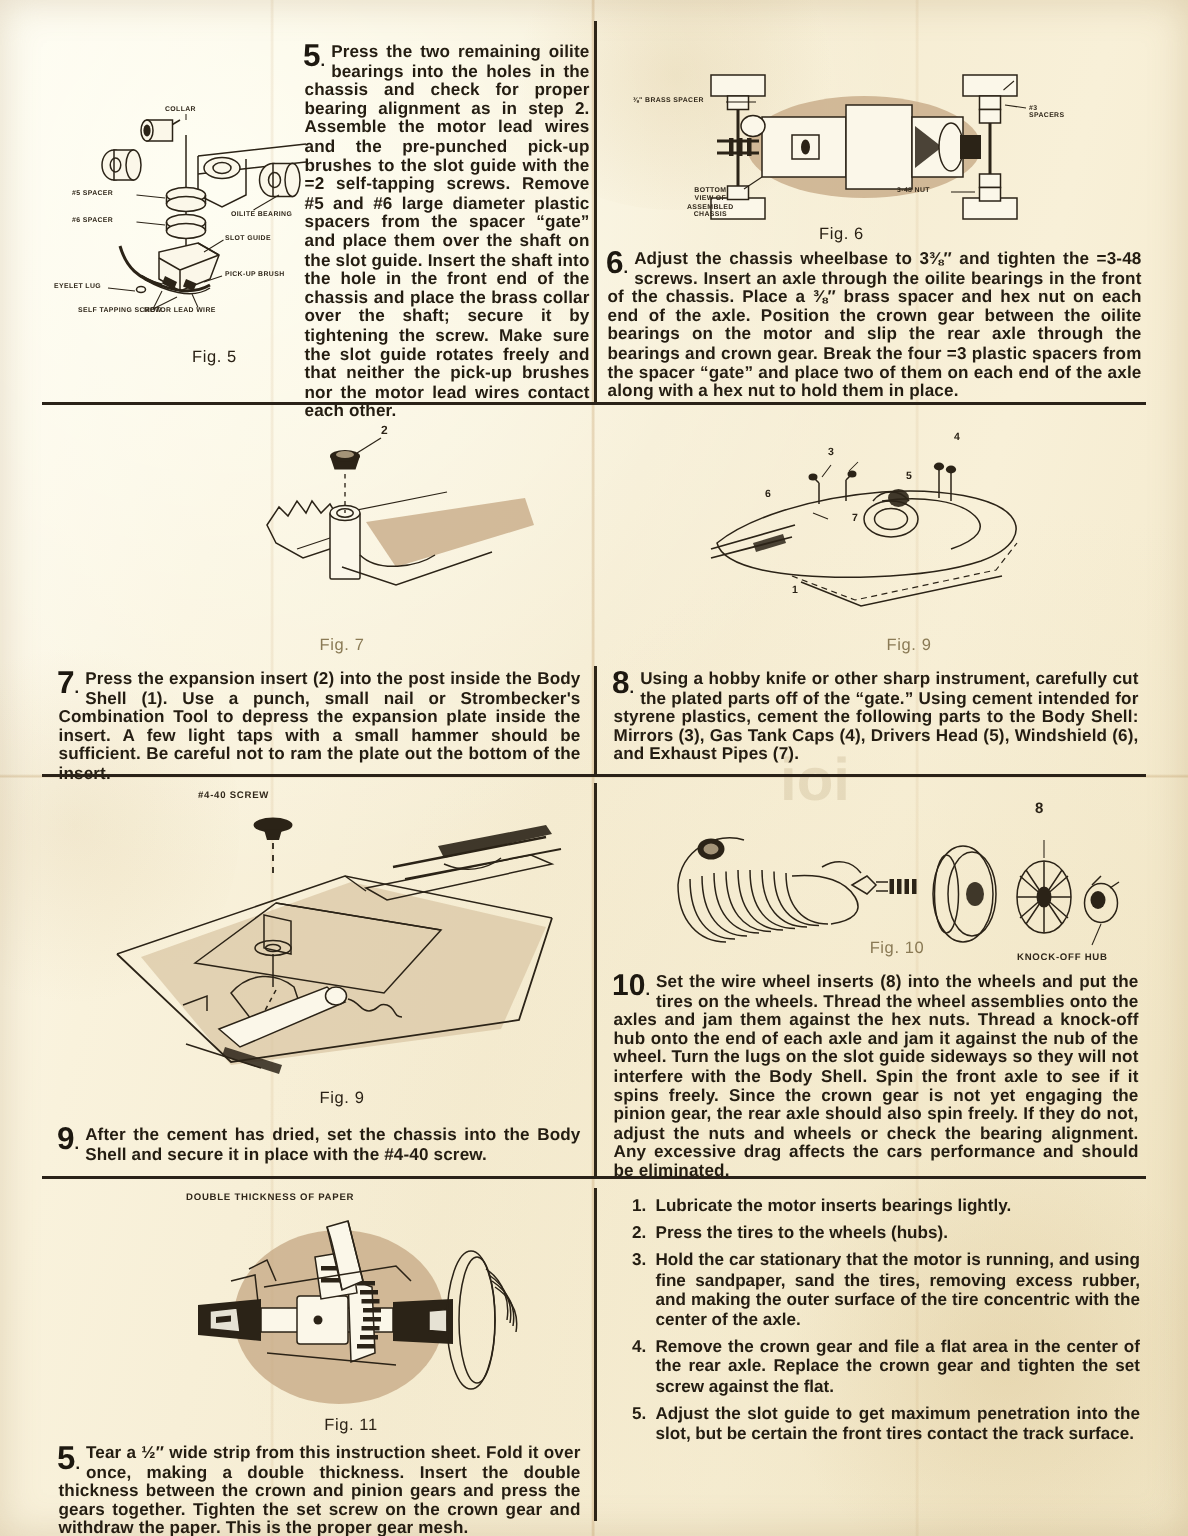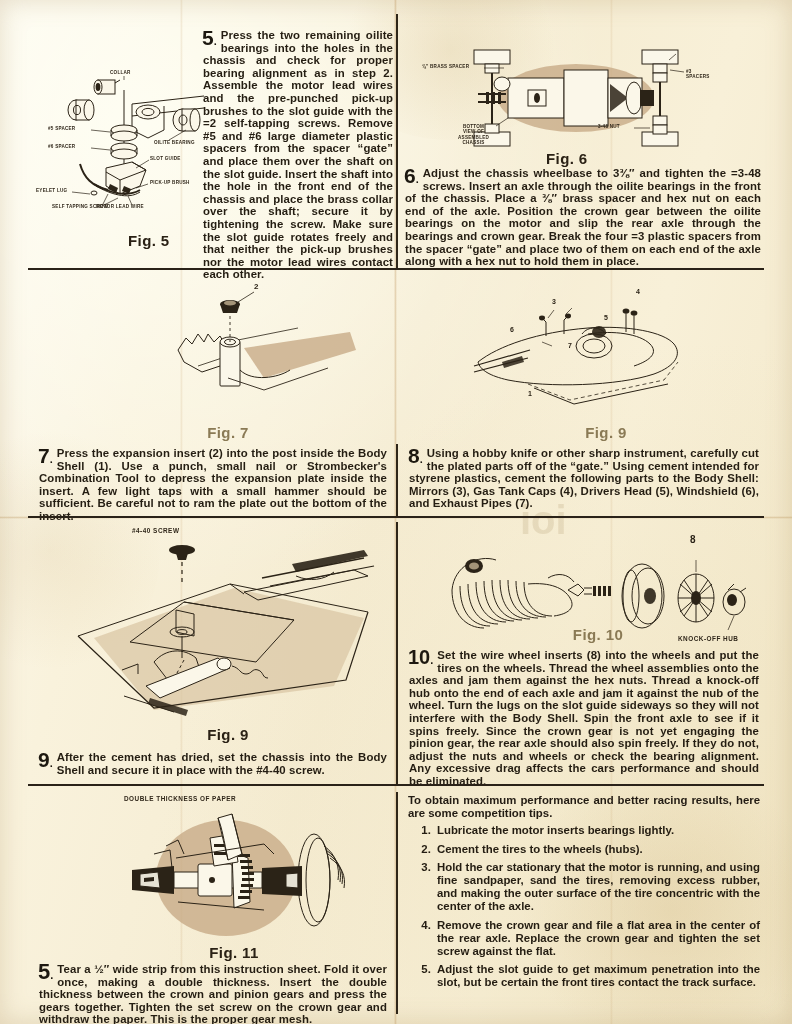--- a/index.html
+++ b/index.html
@@ -50,21 +50,21 @@
     float:left;
     font-size:21px;line-height:17px;
     font-weight:700;
     margin:1px 4px 0 0;
     color:#1d1810;
     font-family:"Liberation Sans",sans-serif;
   }
   .stepnum .dot{font-size:11px;}
 
   .figcap{
-    text-align:center;font-size:15px;font-weight:700;
+    text-align:center;font-size:11px;font-weight:400;
     color:#2a2115;letter-spacing:.4px;
   }
   .figcap.faded{color:#8a7a55;}
 
   .lbl{
     position:absolute;font-size:4.6px;font-weight:700;
     letter-spacing:.25px;color:#30271a;white-space:pre-line;
     line-height:5.4px;
   }
   .lbl.big{font-size:6.4px;letter-spacing:.5px;}
@@ -491,24 +491,23 @@
         </svg>
       </div>
       <div class="figcap" style="position:absolute;left:176px;top:152px;width:60px;">Fig. 11</div>
 
       <div class="step" style="position:absolute;left:10px;top:170px;width:350px;">
         <span class="stepnum" style="font-size:22px;"><span>5</span><span class="dot">.</span></span>
         <p class="body">Tear a ½″ wide strip from this instruction sheet. Fold it over once, making a double thickness. Insert the double thickness between the crown and pinion gears and press the gears together. Tighten the set screw on the crown gear and withdraw the paper. This is the proper gear mesh.</p>
       </div>
 
       <div style="position:absolute;left:380px;top:2px;width:352px;">
-        <p class="tiphead">To obtain maximum performance and better racing results, here are some competition tips.</p>
         <ol class="tips">
           <li>Lubricate the motor inserts bearings lightly.</li>
-          <li>Cement the tires to the wheels (hubs).</li>
+          <li>Press the tires to the wheels (hubs).</li>
           <li>Hold the car stationary that the motor is running, and using fine sandpaper, sand the tires, removing excess rubber, and making the outer surface of the tire concentric with the center of the axle.</li>
           <li>Remove the crown gear and file a flat area in the center of the rear axle. Replace the crown gear and tighten the set screw against the flat.</li>
           <li>Adjust the slot guide to get maximum penetration into the slot, but be certain the front tires contact the track surface.</li>
         </ol>
       </div>
     </div>
 
     <div class="vdiv" style="left:368px;top:0;height:254px;"></div>
     <div class="vdiv" style="left:368px;top:430px;height:72px;"></div>
     <div class="vdiv" style="left:368px;top:508px;height:262px;"></div>

